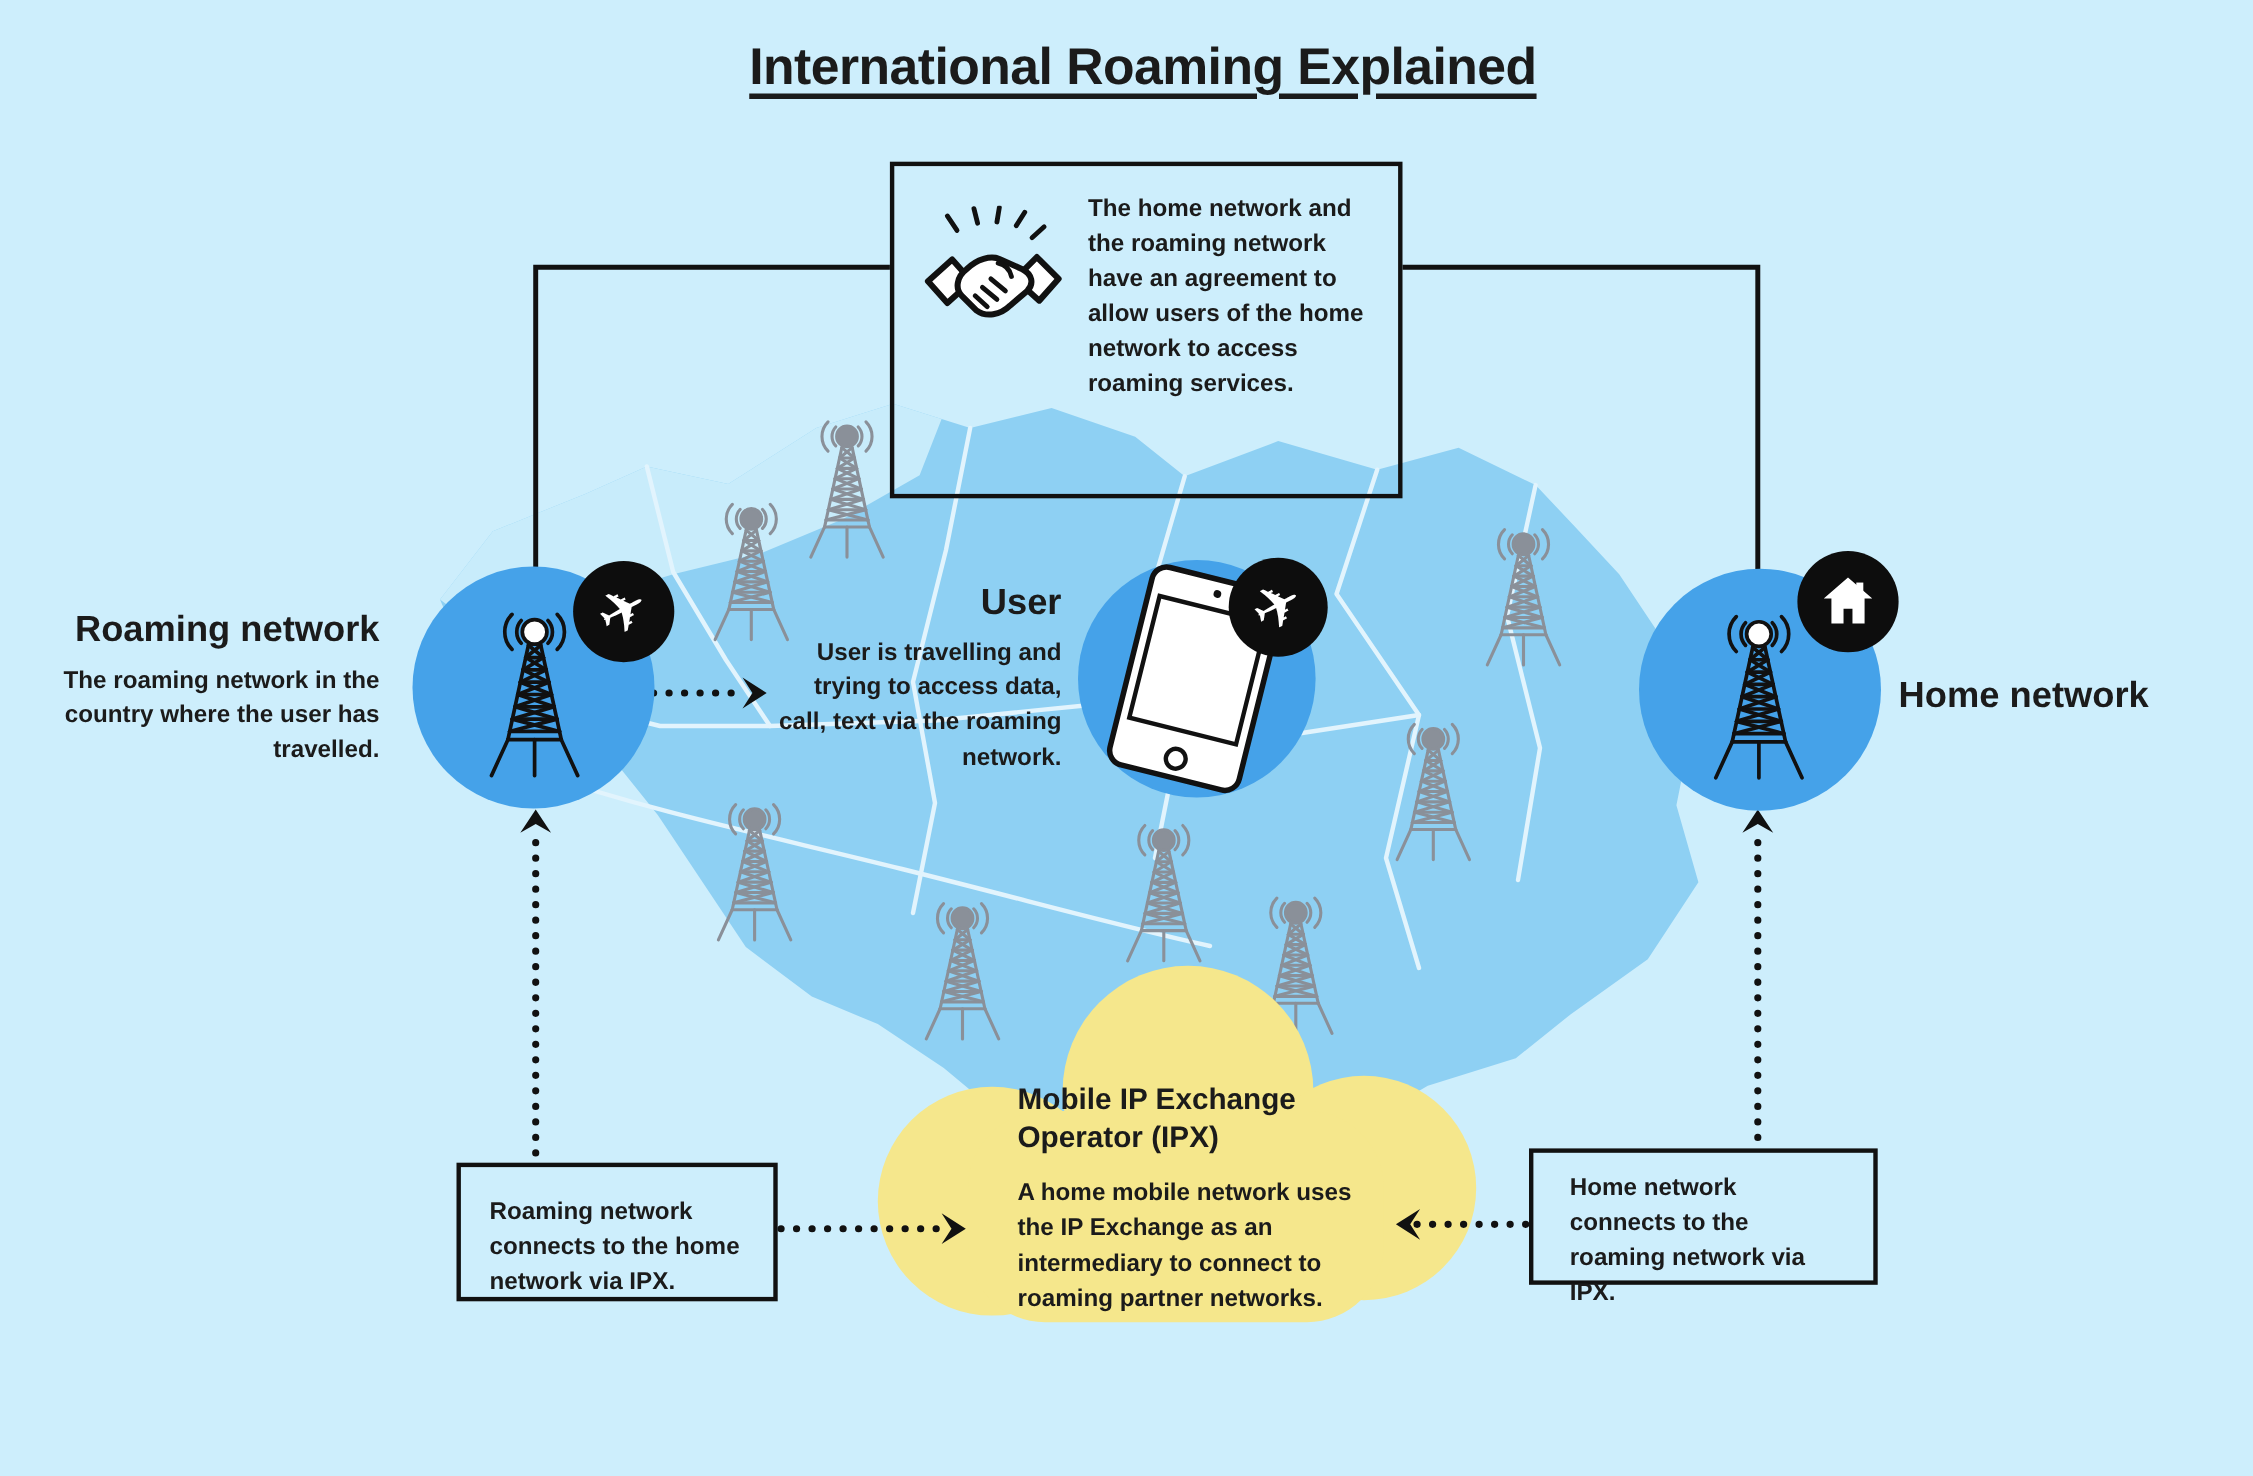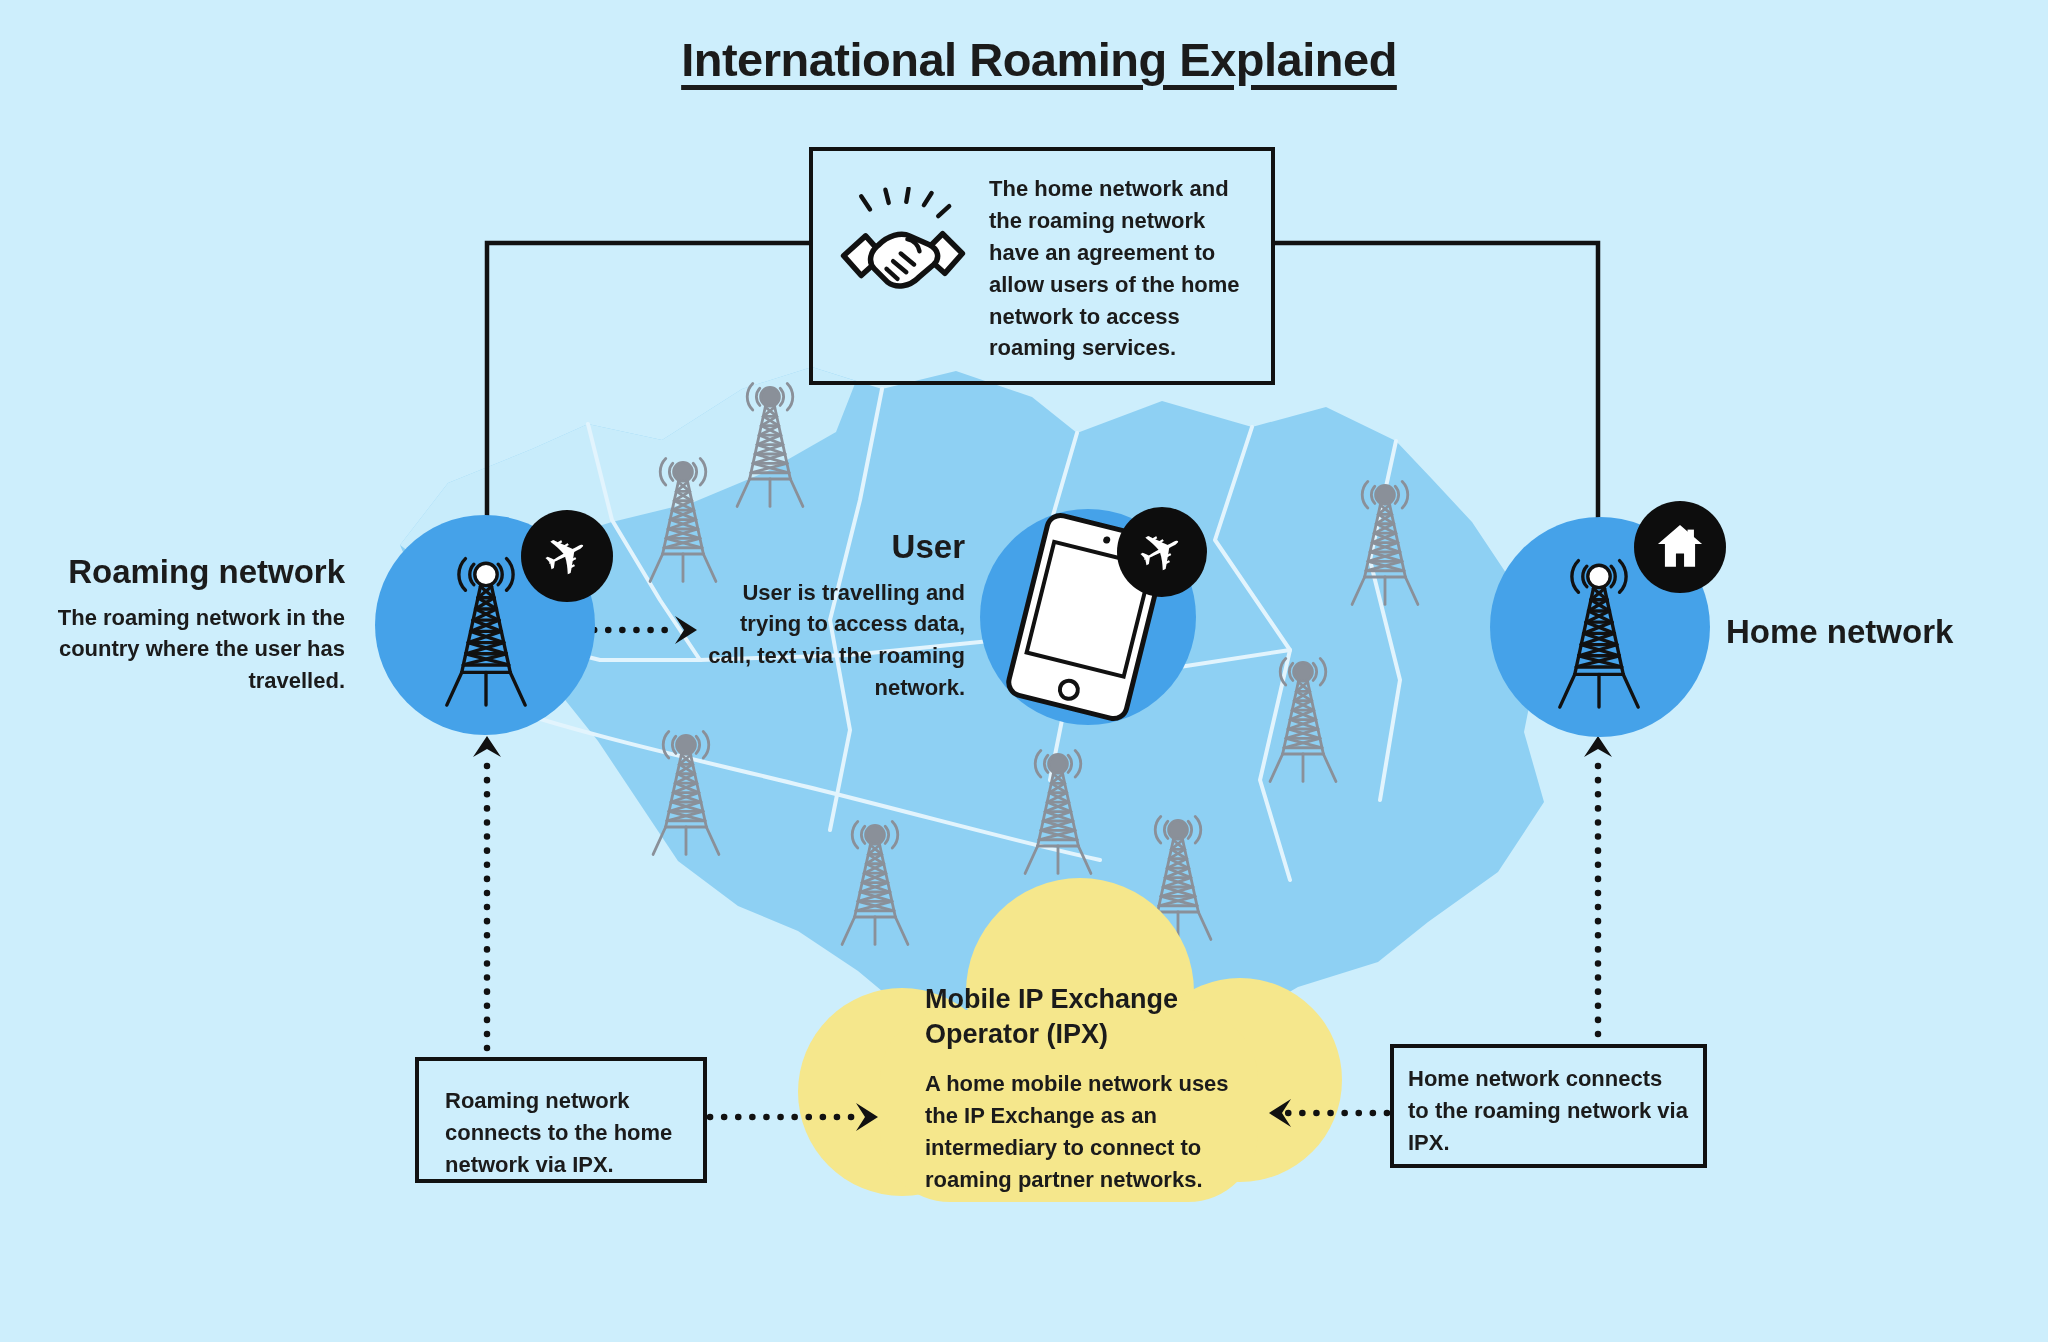--- a/index.html
+++ b/index.html
@@ -142,21 +142,21 @@
       <path d="M1584 757 L1598 736 L1612 757 L1598 749 Z"></path>
       <path d="M583 616 L561 630 L583 644 L574 630 Z"></path>
       <path d="M675 616 L697 630 L675 644 L684 630 Z"></path>
       <path d="M856 1103 L878 1117 L856 1131 L865 1117 Z"></path>
       <path d="M1291 1099 L1269 1113 L1291 1127 L1282 1113 Z"></path>
     </g>
   </svg>
 
   <div class="abs title">International Roaming Explained</div>
 
-  <div class="abs outline-box" style="left:809px;top:147px;width:466px;height:238px">
+  <div class="abs outline-box" style="left:809px;top:147px;width:466px;height:306px">
     <svg class="abs" style="left:24px;top:36px" width="132" height="122" viewBox="0 0 120 110">
       <g stroke="#111" stroke-width="4" stroke-linecap="round" fill="none">
         <path d="M30 20 L22 8"></path>
           <path d="M47 14 L44 2"></path>
           <path d="M63 13 L65 1"></path>
         <path d="M79 16 L86 5"></path>
           <path d="M92 26 L102 17"></path>
       </g>
       <g stroke="#111" stroke-width="5" stroke-linejoin="round" fill="#fff">
         <polygon points="6,62 26,44 42,62 22,80"></polygon>
@@ -211,17 +211,17 @@
     </svg>
   </div>
   <div class="abs h1" style="left:1726px;top:612px;width:300px">Home network</div>
 
   <div class="abs cloud-title" style="left:925px;top:982px;width:320px">Mobile IP Exchange Operator (IPX)</div>
   <div class="abs body" style="left:925px;top:1068px;width:335px">A home mobile network uses the IP Exchange as an intermediary to connect to roaming partner networks.</div>
 
   <div class="abs outline-box" style="left:415px;top:1057px;width:292px;height:126px;padding:24px 26px;box-sizing:border-box">
     <div class="body">Roaming network connects to the home network via IPX.</div>
   </div>
-  <div class="abs outline-box" style="left:1390px;top:1044px;width:317px;height:124px;padding:15px 14px;box-sizing:border-box">
+  <div class="abs outline-box" style="left:1390px;top:1044px;width:317px;height:124px;padding:15px 33px;box-sizing:border-box">
     <div class="body">Home network connects to the roaming network via IPX.</div>
   </div>
 
 </div>
 
 </body></html>

